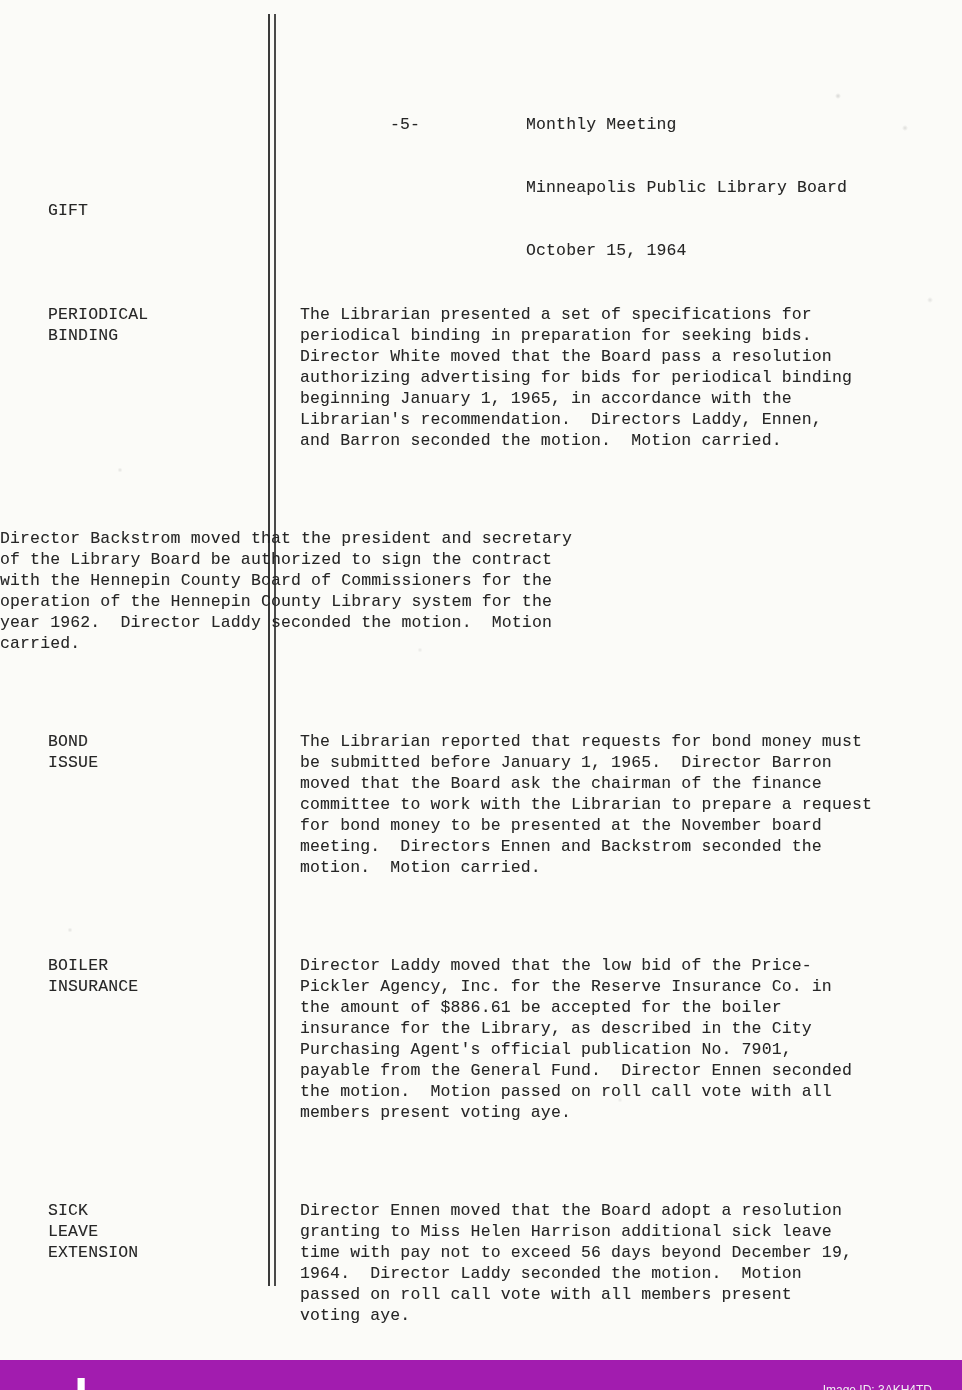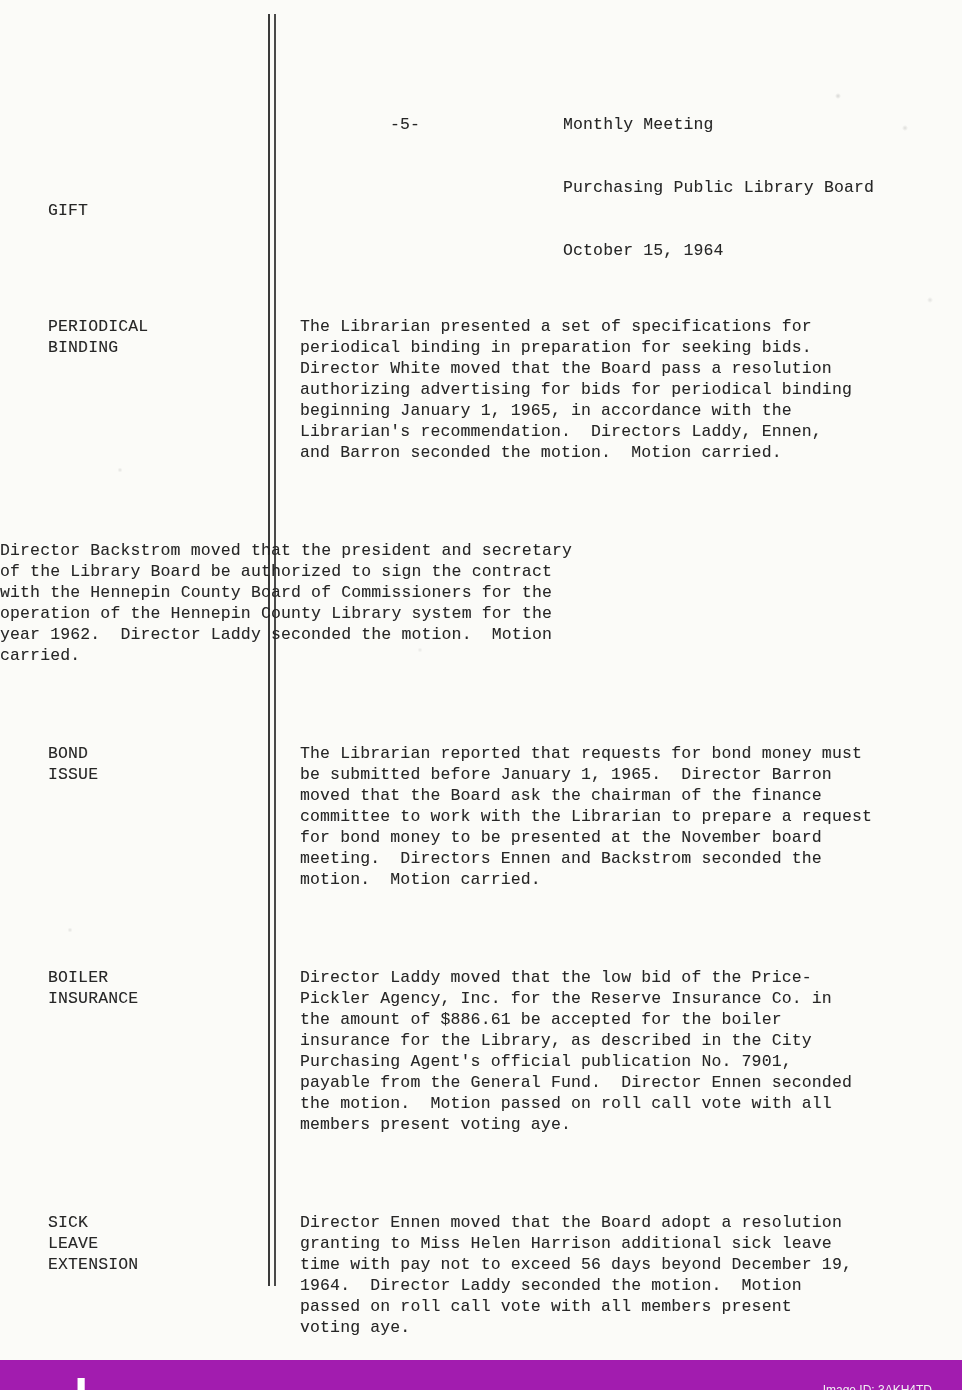--- a/index.html
+++ b/index.html
@@ -31,21 +31,21 @@
   .typewriter {
     font-size: 16.4px;
     line-height: 21px;
     letter-spacing: 0.2px;
     white-space: pre;
     text-shadow: 0.3px 0.3px 0 rgba(30,30,30,0.25);
   }
 
   .header-block {
     position: absolute;
-    left: 563px;
+    left: 526px;
     top: 72px;
   }
   .page-number {
     position: absolute;
     left: 390px;
     top: 114px;
   }
 
   .rule-vertical {
     position: absolute;
@@ -60,21 +60,21 @@
   .sections {
     position: absolute;
     left: 0;
     top: 158px;
     width: 962px;
   }
   .section {
     display: flex;
     margin-bottom: 14px;
   }
-  .section:first-child { margin-bottom: 32px; }
+  .section:first-child { margin-bottom: 20px; }
   .section-label {
     box-sizing: border-box;
     width: 300px;
     padding-left: 48px;
     flex: 0 0 auto;
   }
   .section-body { flex: 1 1 auto; }
 
   .watermark-bar {
     position: absolute;
@@ -116,21 +116,21 @@
     line-height: 26px;
   }
 </style>
 </head>
 <body>
 
 <div class="page">
 
   <div class="header-block typewriter">
     <div>Monthly Meeting</div>
-    <div>Purchasing Public Library Board</div>
+    <div>Minneapolis Public Library Board</div>
     <div>October 15, 1964</div>
   </div>
 
   <div class="page-number typewriter">-5-</div>
 
   <div class="rule-vertical"></div>
 
   <div class="sections typewriter">
   <div class="section">
     <div class="section-label">GIFT</div>

